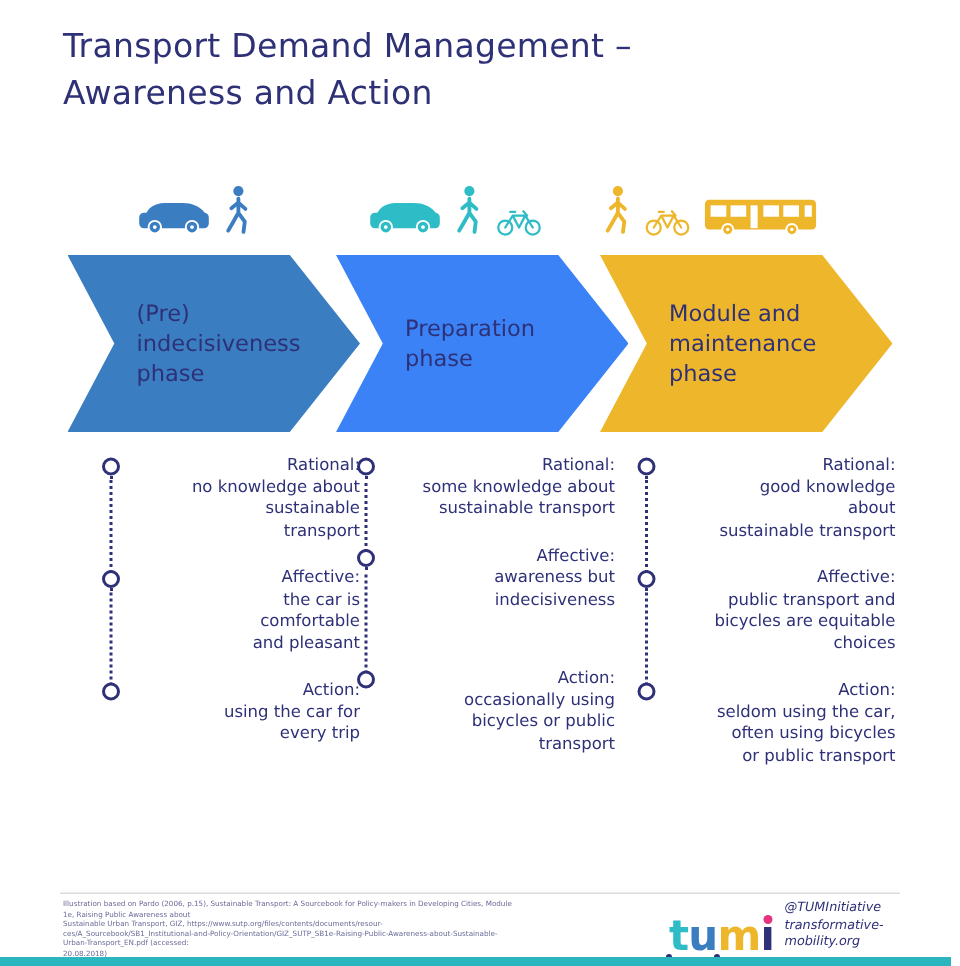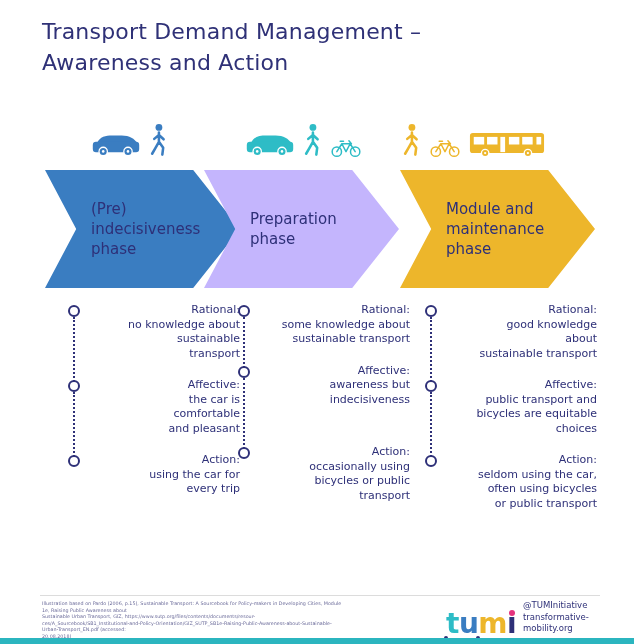--- a/index.html
+++ b/index.html
@@ -19,21 +19,21 @@
   .g2{left:246px;color:#2EBCC6;}
   .g3{left:402px;color:#EDB62B;}
   .icon-group svg{display:block;}
   
   .arrow{
     position:absolute;top:170px;width:195px;height:118px;
     clip-path:polygon(0 0,76% 0,100% 50%,76% 100%,0 100%,16% 50%);
     display:flex;align-items:center;
   }
   .a1{left:45px;background:#3A7DC1;}
-  .a2{left:204px;background:#c4b5fd;}
+  .a2{left:224px;background:#3b82f6;}
   .a3{left:400px;background:#EDB62B;}
   .arrow-label{
     padding-left:46px;font-size:15px;line-height:20px;font-weight:500;
     color:#2E3078;white-space:pre-line;
   }
   
   .col{position:absolute;top:303px;width:172px;}
   .col-1{left:68px;}
   .col-2{left:238px;}
   .col-3{left:425px;}
@@ -63,21 +63,21 @@
   .logo span{position:relative;display:inline-block;}
   .logo-t{color:#2EBCC6;}
   .logo-u{color:#3A7DC1;}
   .logo-m{color:#EDB62B;}
   .logo-i{color:#2E3078;}
   .logo-t::after{content:"";position:absolute;bottom:1px;left:-2px;width:4px;height:4px;border-radius:50%;background:#2E3078;}
   .logo-u::after{content:"";position:absolute;bottom:1px;right:-2px;width:4px;height:4px;border-radius:50%;background:#2E3078;}
   .logo-i::after{content:"";position:absolute;top:3px;left:50%;transform:translateX(-50%);width:6px;height:6px;border-radius:50%;background:#E5337E;box-shadow:0 0 0 1px #fff;}
   .handle{
     position:absolute;left:523px;top:600px;
-    font-size:8.5px;line-height:11.5px;color:#2E3078;
+    font-size:8.5px;line-height:11.5px;color:#2E3078;font-style:italic;
   }
   .bottom-bar{position:absolute;left:0;bottom:0;width:640px;height:6px;background:#2BB5BF;}
 </style>
 </head>
 <body>
 
 <div class="canvas">
 
   <div class="title">Transport Demand Management –
 Awareness and Action</div>

